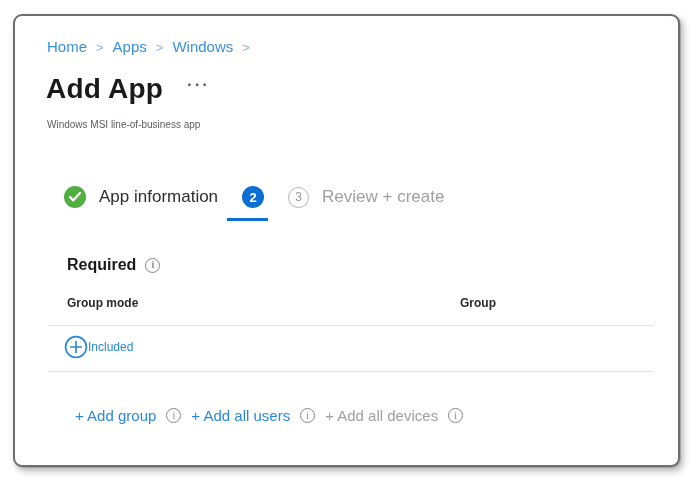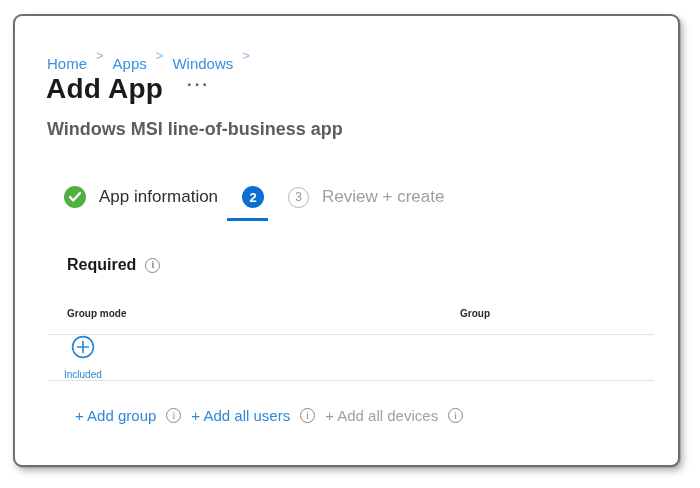--- a/index.html
+++ b/index.html
@@ -9,29 +9,29 @@
   .frame {
     position:absolute; left:13px; top:14px; width:667px; height:453px;
     background:#fff;
     border:2px solid var(--frame_border,#6e6e6e);
     border-radius:9px;
     box-shadow: 3px 4px 7px rgba(0,0,0,.30), 1px 1px 0 rgba(0,0,0,.15);
   }
 
   
   .breadcrumb { position:absolute; left:32px; top:22px; display:flex; align-items:center; gap:9px; font-size:15px; }
-  .breadcrumb a { color:var(--breadcrumb_blue,#3990e0); text-decoration:none; cursor:pointer;margin-top:17px; }
+  .breadcrumb a { color:var(--breadcrumb_blue,#3990e0); text-decoration:none; cursor:pointer; }
   .breadcrumb .sep { color:#8fb4d9; font-size:13px; padding-top:1px; }
 
   
   .title-row { position:absolute; left:31px; top:57px; display:flex; align-items:center; }
   h1 { font-size:28px; font-weight:700; color:var(--text_dark,#1b1a19); letter-spacing:.2px; }
   .ellipsis-btn { background:none; border:none; color:#5f5d5b; font-size:17px; font-weight:700;
     letter-spacing:2px; margin-left:24px; margin-top:-8px; cursor:pointer; font-family:inherit; }
-  .subtitle { position:absolute; left:32px; top:103px; font-size:18px; color:var(--text_muted,#605e5c);font-weight:bold; }
+  .subtitle { position:absolute; left:32px; top:103px; font-size:10px; color:var(--text_muted,#605e5c); }
 
   
   .steps { position:absolute; left:49px; top:170px; display:flex; align-items:center; gap:24px; }
   .step { display:flex; align-items:center; gap:13px; position:relative; cursor:pointer; }
   .step-icon { width:22px; height:22px; border-radius:50%; display:flex; align-items:center; justify-content:center; flex:0 0 auto; }
   .step-icon.check { background:var(--success_green,#52b043); }
   .step-icon.num-active { background:var(--accent_blue,#0b6fd4); color:#fff; font-size:13px; font-weight:700; }
   .step-icon.num-ghost { width:21px; height:21px; background:#fff; border:1px solid #b6b3b0; color:#9c9a98; font-size:12px; font-weight:400; }
   .step-label { font-size:17px; color:#2f2e2d; white-space:nowrap; }
   .step.active .step-label { font-weight:700; color:var(--text_dark,#1b1a19); }
@@ -41,30 +41,30 @@
   
   .section-heading { position:absolute; left:52px; top:240px; display:flex; align-items:center; gap:9px;
     font-size:16px; font-weight:700; color:var(--text_dark,#1b1a19);text-align:right; }
 
   .info-icon { width:15px; height:15px; border-radius:50%; border:1px solid var(--info_gray,#8a8886);
     color:var(--info_gray,#8a8886); display:inline-flex; align-items:center; justify-content:center;
     font-size:10px; cursor:pointer; flex:0 0 auto; }
   .info-icon::before { content:"i"; font-family:"Liberation Serif", serif; line-height:1; }
 
   
-  .table { position:absolute; left:33px; top:292px; width:606px; font-size:10px; }
+  .table { position:absolute; left:33px; top:280px; width:606px; font-size:12px; }
   .thead { display:flex; padding-bottom:15px; font-weight:700; color:#2b2a29; }
   .th1 { width:412px; padding-left:19px; }
   .th2 { flex:1; }
   .divider { height:1px; background:var(--divider,#e3e1df); }
   .trow { display:flex; align-items:center; height:45px; }
   .td1 { width:412px; padding-left:16px; }
   .td2 { flex:1; color:var(--text_dark,#1b1a19); }
-  .included-link { display:inline-flex; align-items:center; gap:10px; color:var(--link_blue,#2b88d8);
-    text-decoration:none; cursor:pointer;flex-direction:column; }
+  .included-link { display:inline-flex; align-items:center; color:var(--link_blue,#2b88d8);
+    text-decoration:none; cursor:pointer; }
 
   
   .footer-links { position:absolute; left:60px; top:391px; display:flex; align-items:center; gap:7px; font-size:15px; }
   .flink { color:var(--link_blue,#2b88d8); text-decoration:none; cursor:pointer; white-space:nowrap; }
   .flink.disabled { color:var(--text_disabled,#a19f9d); cursor:default; }
   .footer-links .info-icon { margin:0 3px; }
 </style>
 </head>
 <body>
 

